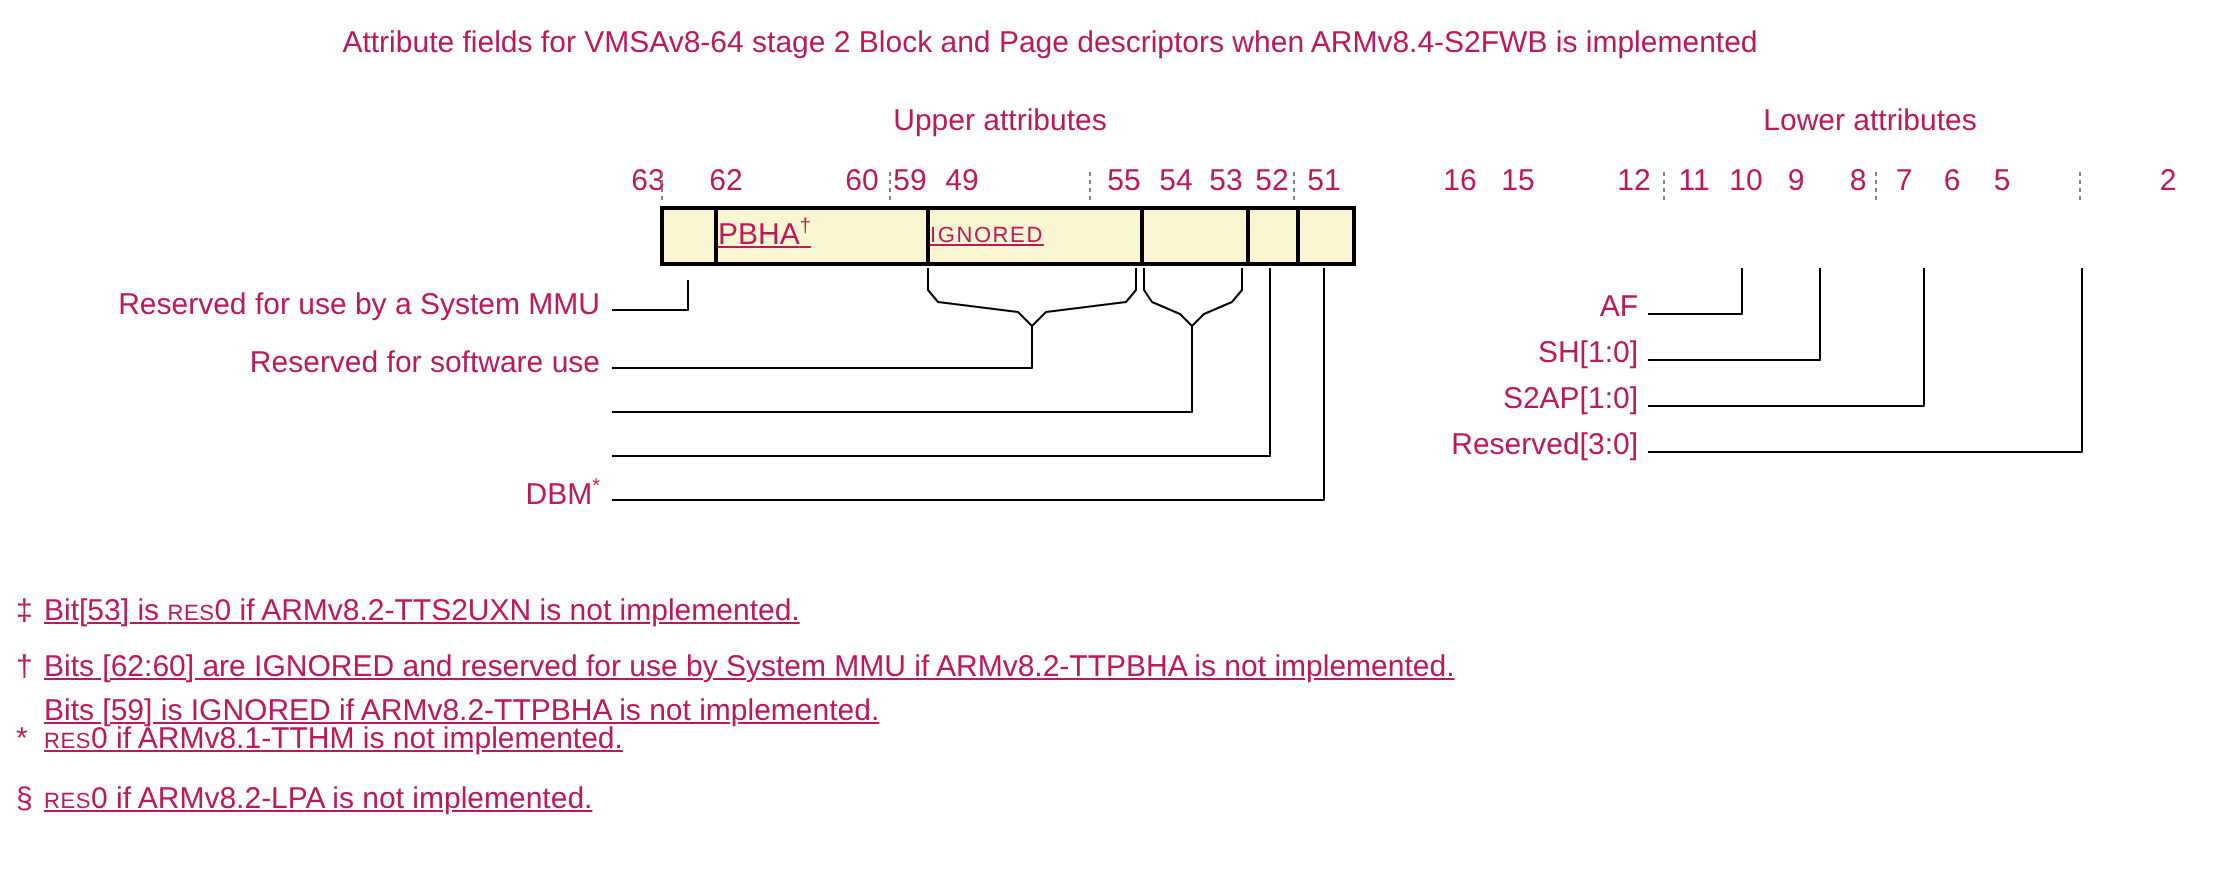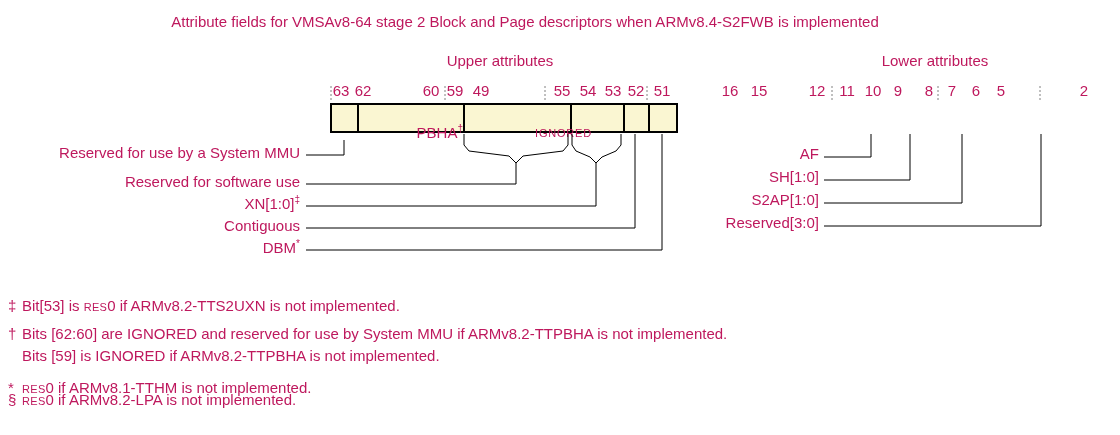--- a/index.html
+++ b/index.html
@@ -8,43 +8,43 @@
     font-family:"Liberation Sans",sans-serif;color:#be185d;overflow:hidden;
   }
   .t{position:absolute;white-space:nowrap;font-size:15px;line-height:15px;}
   .center{transform:translateX(-50%);}
   .title{top:14px;left:525px;}
   .section-head-upper{top:53px;left:500px;}
   .section-head-lower{top:53px;left:935px;}
   .bitnum{position:absolute;top:83px;font-size:15px;line-height:15px;transform:translateX(-50%);white-space:nowrap;}
   .bitbox{position:absolute;top:103px;height:30px;background:#faf6d2;border:2px solid #000;box-sizing:border-box;}
   .divider{position:absolute;top:0;bottom:0;width:2px;background:#000;}
-  .cell-label{position:absolute;top:15px;height:26px;line-height:26px;text-align:right;font-size:15px;white-space:nowrap;}
+  .cell-label{position:absolute;top:0;height:26px;line-height:26px;text-align:left;font-size:15px;white-space:nowrap;text-decoration:underline;}
   .cell-label.small{font-size:11px;letter-spacing:0.8px;}
   .white-inner{position:absolute;background:#ffffff;}
   .sup{vertical-align:super;font-size:10px;line-height:0;}
   .callout{position:absolute;white-space:nowrap;font-size:15px;line-height:15px;text-align:right;}
   .callout-left{left:0;width:300px;}
   .callout-right{left:619px;width:200px;}
-  .fn{position:absolute;left:8px;white-space:nowrap;font-size:15px;line-height:16px;}
+  .fn{position:absolute;left:8px;white-space:nowrap;font-size:15px;line-height:16px;text-decoration:underline;}
   .fn-marker{display:inline-block;width:14px;}
   .sc{font-size:11px;letter-spacing:0.3px;}
   svg.overlay{position:absolute;left:0;top:0;pointer-events:none;}
 </style>
 </head>
 <body>
 
 <div class="canvas">
 
   <div class="t title center">Attribute fields for VMSAv8-64 stage 2 Block and Page descriptors when ARMv8.4-S2FWB is implemented</div>
 
   <div class="t section-head-upper center">Upper attributes</div>
   <div class="t section-head-lower center">Lower attributes</div>
 
-  <span class="bitnum" style="left:341px">63</span>
+  <span class="bitnum" style="left:324px">63</span>
   <span class="bitnum" style="left:363px">62</span>
   <span class="bitnum" style="left:431px">60</span>
   <span class="bitnum" style="left:455px">59</span>
   <span class="bitnum" style="left:481px">49</span>
   <span class="bitnum" style="left:562px">55</span>
   <span class="bitnum" style="left:588px">54</span>
   <span class="bitnum" style="left:613px">53</span>
   <span class="bitnum" style="left:636px">52</span>
   <span class="bitnum" style="left:662px">51</span>
 
@@ -91,28 +91,26 @@
       <path d="M306 250 H662 V134"></path>
       <path d="M824 157 H871 V134"></path>
       <path d="M824 180 H910 V134"></path>
       <path d="M824 203 H962 V134"></path>
       <path d="M824 226 H1041 V134"></path>
     </g>
   </svg>
 
   <div class="callout callout-left" style="top:145px"><span>Reserved for use by a System MMU</span><span class="sup"></span></div>
   <div class="callout callout-left" style="top:174px"><span>Reserved for software use</span><span class="sup"></span></div>
-  <div class="callout callout-left" style="top:196px"><span>XN[1:0]</span><span class="sup">‡</span></div>
-  <div class="callout callout-left" style="top:218px"><span>Contiguous</span><span class="sup"></span></div>
   <div class="callout callout-left" style="top:240px"><span>DBM</span><span class="sup">*</span></div>
 
   <div class="callout callout-right" style="top:146px"><span>AF</span></div>
   <div class="callout callout-right" style="top:169px"><span>SH[1:0]</span></div>
   <div class="callout callout-right" style="top:192px"><span>S2AP[1:0]</span></div>
   <div class="callout callout-right" style="top:215px"><span>Reserved[3:0]</span></div>
 
   <div class="fn" style="top:298px"><span class="fn-marker">‡</span><span>Bit[53] is </span><span class="sc">RES</span><span>0 if ARMv8.2-TTS2UXN is not implemented.</span></div>
   <div class="fn" style="top:326px"><span class="fn-marker">†</span><span>Bits [62:60] are IGNORED and reserved for use by System MMU if ARMv8.2-TTPBHA is not implemented.</span><span class="sc"></span><span></span></div>
   <div class="fn" style="top:348px"><span class="fn-marker"></span><span>Bits [59] is IGNORED if ARMv8.2-TTPBHA is not implemented.</span><span class="sc"></span><span></span></div>
-  <div class="fn" style="top:380px"><span class="fn-marker">*</span><span></span><span class="sc">RES</span><span>0 if ARMv8.1-TTHM is not implemented.</span></div>
+  <div class="fn" style="top:362px"><span class="fn-marker">*</span><span></span><span class="sc">RES</span><span>0 if ARMv8.1-TTHM is not implemented.</span></div>
   <div class="fn" style="top:392px"><span class="fn-marker">§</span><span></span><span class="sc">RES</span><span>0 if ARMv8.2-LPA is not implemented.</span></div>
 
 </div>
 
 </body></html>

